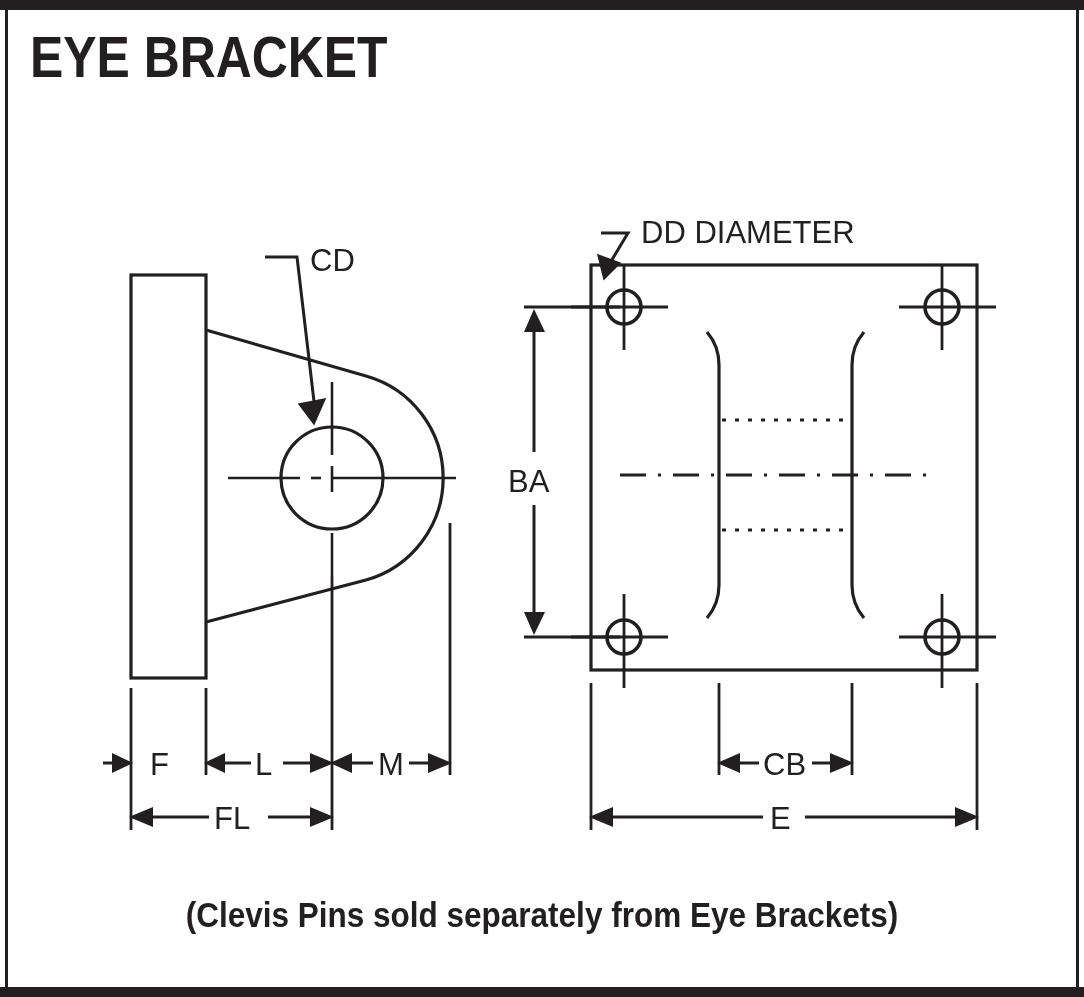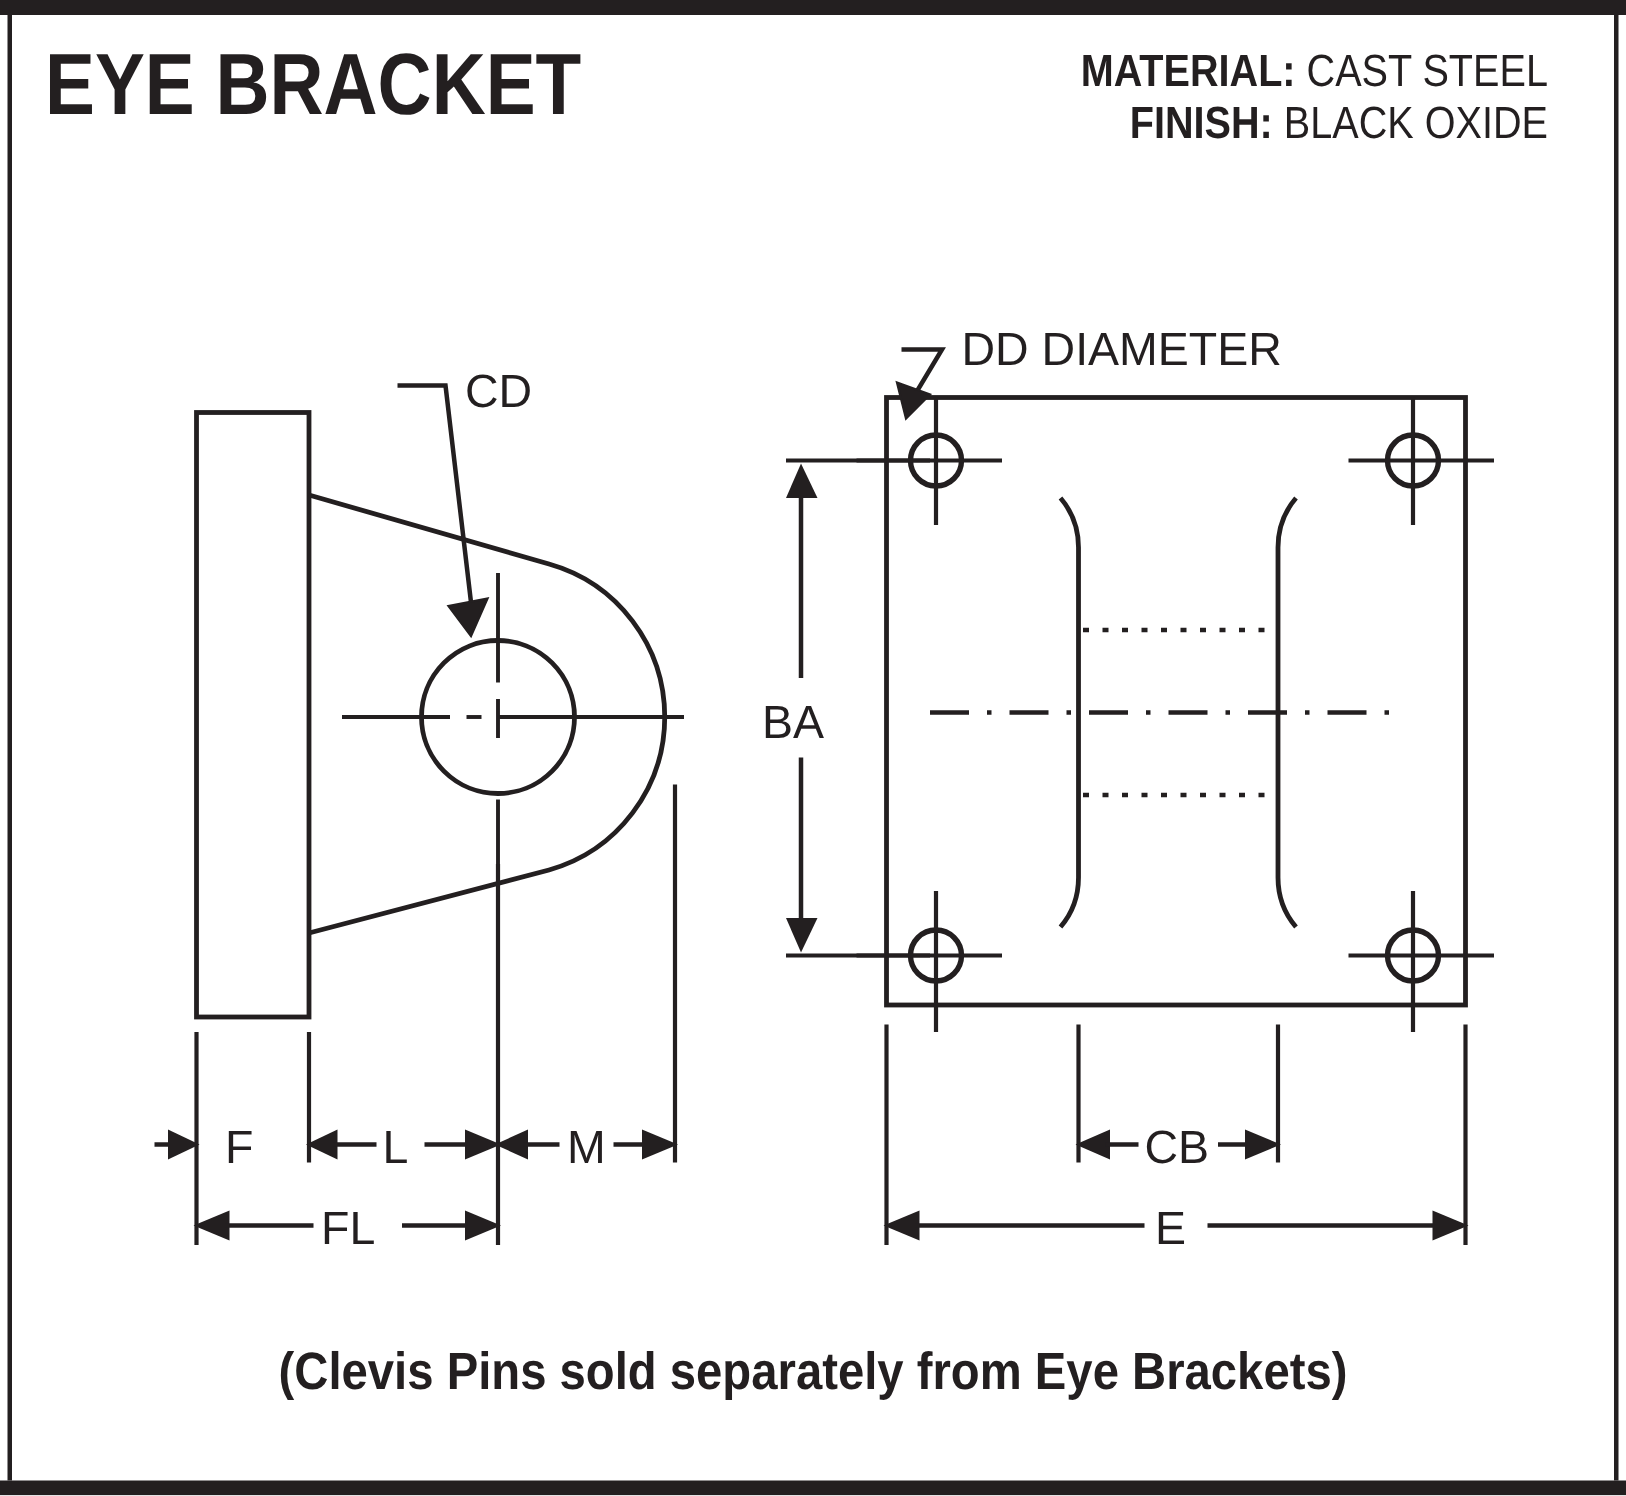--- a/index.html
+++ b/index.html
@@ -97,30 +97,20 @@
 
 <div id="page">
 
   <div class="bar-top"></div>
   <div class="bar-bottom"></div>
   <div class="edge-left"></div>
   <div class="edge-right"></div>
 
   <div class="title">EYE BRACKET</div>
 
-  <div class="specs">
-    <div class="spec-line">
-      <span class="spec-label">MATERIAL:</span>
-      <span class="spec-value">CAST STEEL</span>
-    </div>
-    <div class="spec-line">
-      <span class="spec-label">FINISH:</span>
-      <span class="spec-value">BLACK OXIDE</span>
-    </div>
-  </div>
 
   <svg class="draw" width="1084" height="997" viewBox="0 0 1084 997">
 
     <g>
 
       <rect x="131" y="275" width="75" height="403" fill="none" stroke="#231f20" stroke-width="3.2"></rect>
 
       <path d="M 206 330 L 366 376 A 106 106 0 0 1 366 580 L 206 622" fill="none" stroke="#231f20" stroke-width="3.2" stroke-linejoin="round"></path>
 
       <circle cx="332" cy="478" r="51" fill="none" stroke="#231f20" stroke-width="3.2"></circle>

